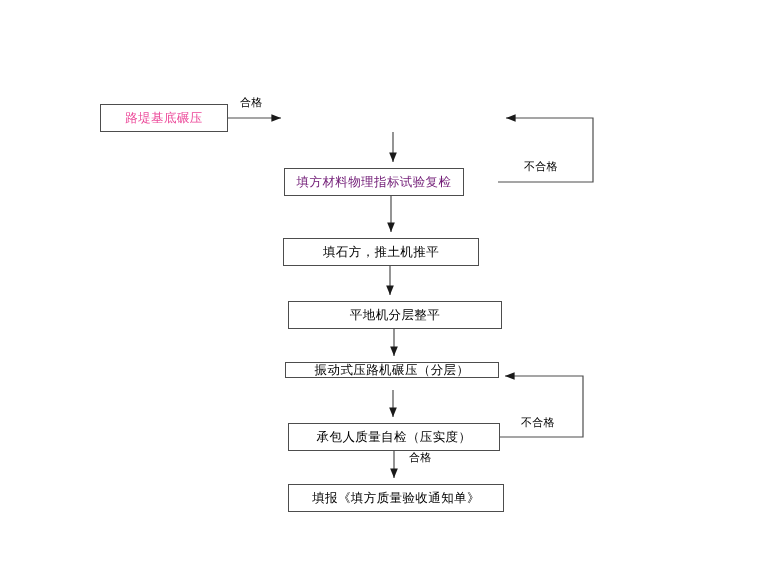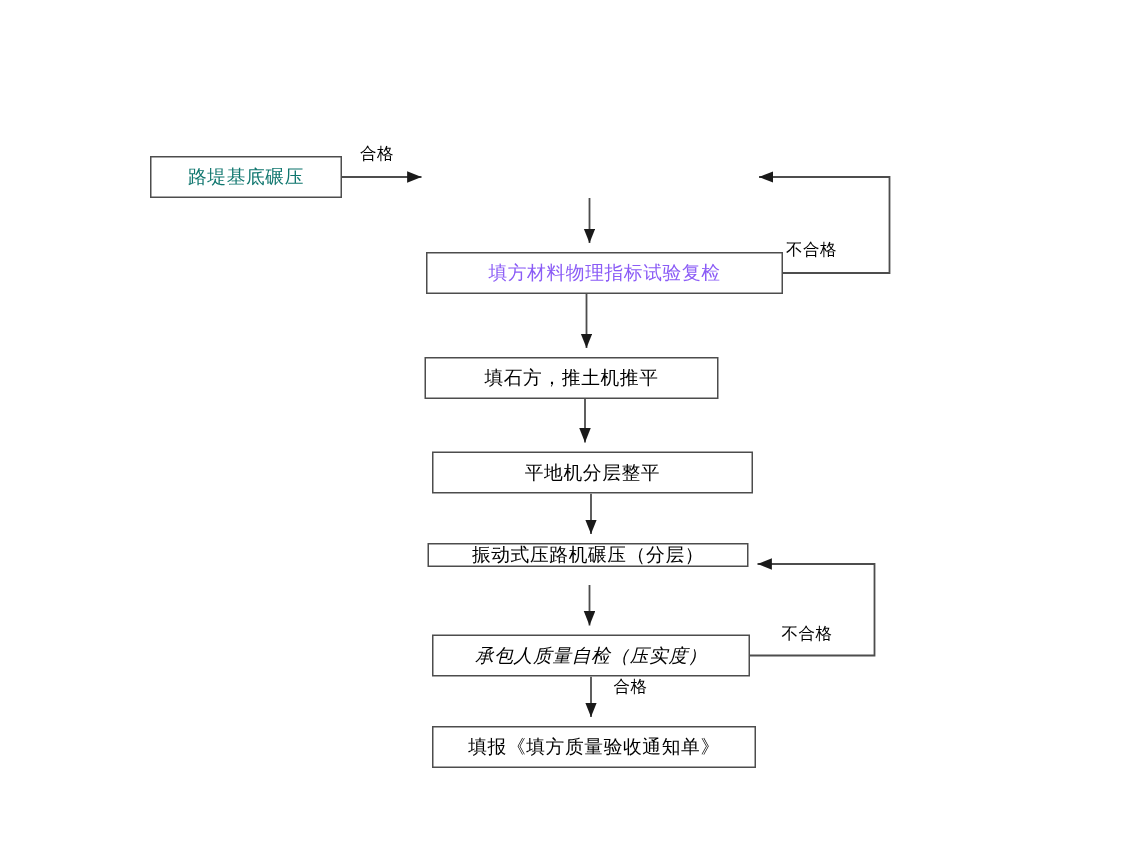--- a/index.html
+++ b/index.html
@@ -67,36 +67,36 @@
         <polyline points="391,196 391,232" fill="none" stroke="#4d4d4d" stroke-width="1.2" marker-end="url(#arrow-head)"></polyline>
         <polyline points="390,266 390,295" fill="none" stroke="#4d4d4d" stroke-width="1.2" marker-end="url(#arrow-head)"></polyline>
         <polyline points="394,329 394,356" fill="none" stroke="#4d4d4d" stroke-width="1.2" marker-end="url(#arrow-head)"></polyline>
         <polyline points="393,390 393,417" fill="none" stroke="#4d4d4d" stroke-width="1.2" marker-end="url(#arrow-head)"></polyline>
         <polyline points="394,451 394,478" fill="none" stroke="#4d4d4d" stroke-width="1.2" marker-end="url(#arrow-head)"></polyline>
         <polyline points="498,182 593,182 593,118 506,118" fill="none" stroke="#4d4d4d" stroke-width="1.2" marker-end="url(#arrow-head)"></polyline>
         <polyline points="500,437 583,437 583,376 505,376" fill="none" stroke="#4d4d4d" stroke-width="1.2" marker-end="url(#arrow-head)"></polyline>
       </g>
   </svg>
 
-  <div class="node-box" style="left: 100px; top: 104px; width: 128px; height: 28px; border-color: rgb(77, 77, 77); color: #0f766e;">
+  <div class="node-box" style="left: 100px; top: 104px; width: 128px; height: 28px; border-color: rgb(77, 77, 77); color: #ec4899;">
     <span>路堤基底碾压</span>
   </div>
-  <div class="node-box" style="left: 284px; top: 168px; width: 238px; height: 28px; border-color: rgb(77, 77, 77); color: #8b5cf6;">
+  <div class="node-box" style="left: 284px; top: 168px; width: 180px; height: 28px; border-color: rgb(77, 77, 77); color: #701a75;">
     <span>填方材料物理指标试验复检</span>
   </div>
   <div class="node-box" style="left: 283px; top: 238px; width: 196px; height: 28px; border-color: rgb(77, 77, 77); color: rgb(0, 0, 0);">
     <span>填石方，推土机推平</span>
   </div>
   <div class="node-box" style="left: 288px; top: 301px; width: 214px; height: 28px; border-color: rgb(77, 77, 77); color: rgb(0, 0, 0);">
     <span>平地机分层整平</span>
   </div>
   <div class="node-box" style="left: 285px; top: 362px; width: 214px; height: 16px; border-color: rgb(77, 77, 77); color: rgb(0, 0, 0);">
     <span>振动式压路机碾压（分层）</span>
   </div>
-  <div class="node-box" style="left: 288px; top: 423px; width: 212px; height: 28px; border-color: rgb(77, 77, 77); color: rgb(0, 0, 0); font-style: italic;">
+  <div class="node-box" style="left: 288px; top: 423px; width: 212px; height: 28px; border-color: rgb(77, 77, 77); color: rgb(0, 0, 0);">
     <span>承包人质量自检（压实度）</span>
   </div>
   <div class="node-box" style="left: 288px; top: 484px; width: 216px; height: 28px; border-color: rgb(77, 77, 77); color: rgb(0, 0, 0);">
     <span>填报《填方质量验收通知单》</span>
   </div>
 
   <div class="edge-label" style="left: 240px; top: 97px; color: rgb(0, 0, 0);">合格</div>
   <div class="edge-label" style="left: 524px; top: 161px; color: rgb(0, 0, 0);">不合格</div>
   <div class="edge-label" style="left: 521px; top: 417px; color: rgb(0, 0, 0);">不合格</div>
   <div class="edge-label" style="left: 409px; top: 452px; color: rgb(0, 0, 0);">合格</div>

